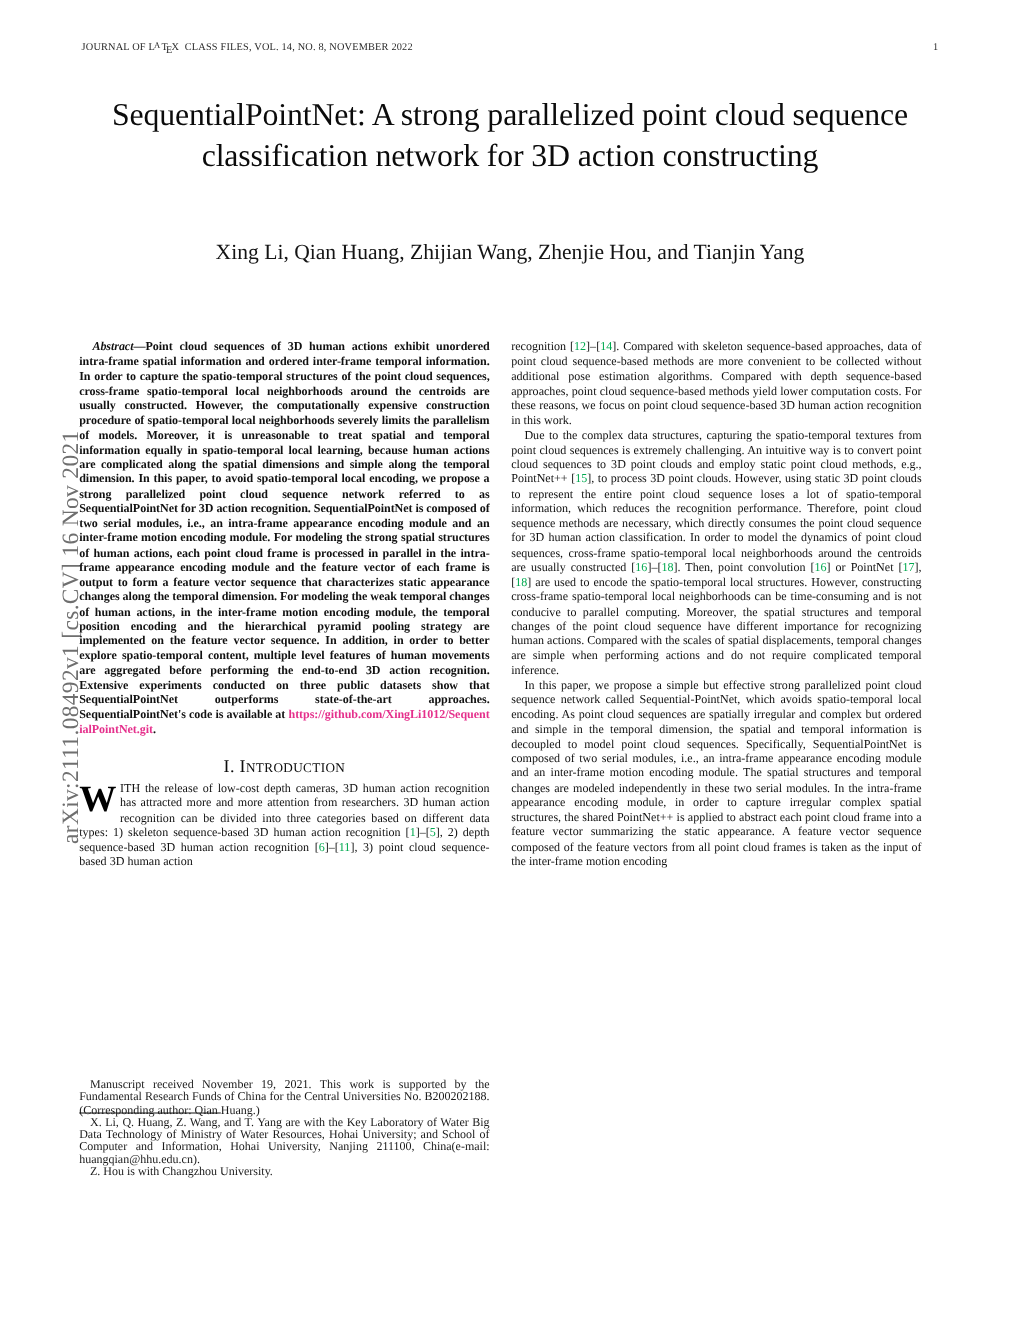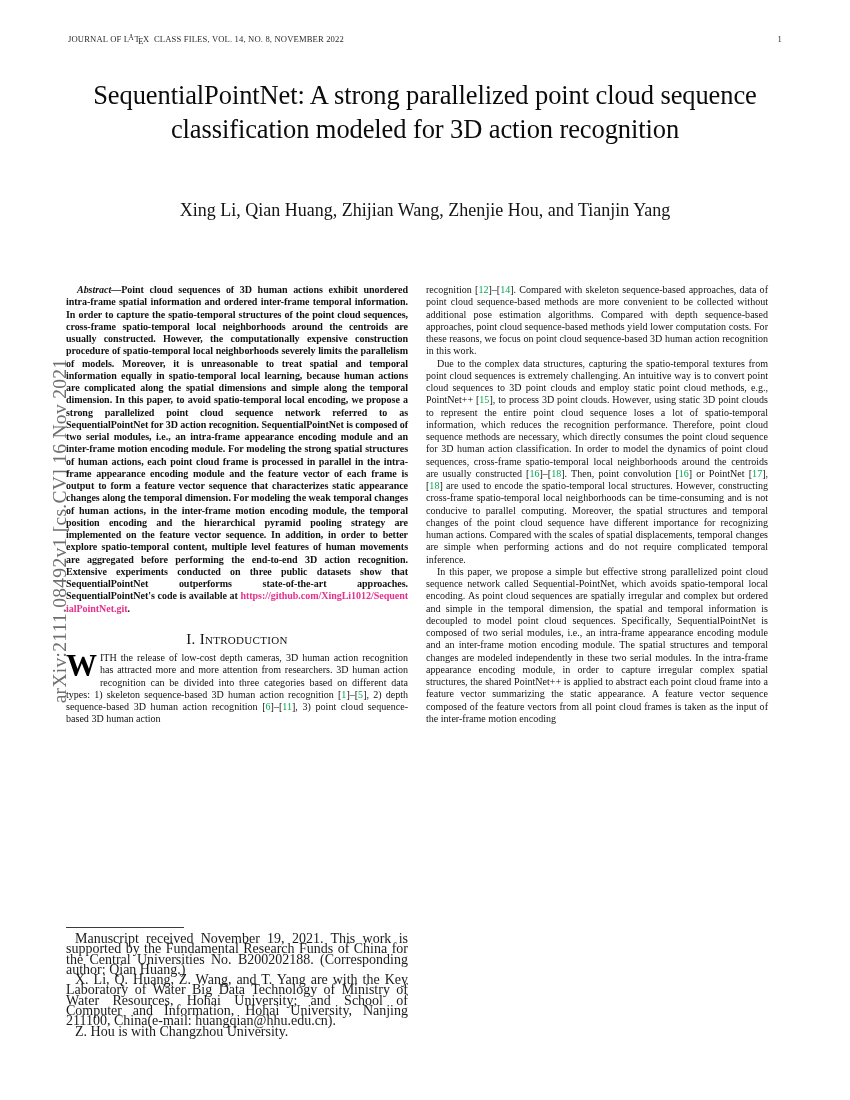--- a/index.html
+++ b/index.html
@@ -148,42 +148,42 @@
     position: absolute;
     left: 66px;
     top: 927px;
     width: 118px;
     height: 1px;
     background: #3a3a3a;
   }
   .footnotes {
     position: absolute;
     left: 66px;
-    top: 934px;
+    top: 900px;
     width: 342px;
-    font-size: 14px;
+    font-size: 10px;
     line-height: 10.3px;
     text-align: justify;
     color: #1a1a1a;
   }
   .footnotes p { margin: 0; text-indent: 9px; }
 </style>
 </head>
 <body>
 
 <div class="page">
 
   <div class="runninghead">
     <span class="rh-left"><span>JOURNAL OF </span><span class="latex-mark"><span>L</span><span class="a">A</span><span>T</span><span class="e">E</span><span class="x">X</span></span><span> CLASS FILES, VOL. 14, NO. 8, NOVEMBER 2022</span></span>
     <span class="rh-right">1</span>
   </div>
 
   <div class="arxiv-stamp">arXiv:2111.08492v1  [cs.CV]  16 Nov 2021</div>
 
-  <div class="title">SequentialPointNet: A strong parallelized point cloud sequence classification modeled for 3D action recognition</div>
+  <div class="title">SequentialPointNet: A strong parallelized point cloud sequence classification network for 3D action constructing</div>
   <div class="authors">Xing Li, Qian Huang, Zhijian Wang, Zhenjie Hou, and Tianjin Yang</div>
 
   <div class="col col-left">
 
     <p class="abstract indent"><span class="lead">Abstract</span><span>—</span><span>Point cloud sequences of 3D human actions exhibit unordered intra-frame spatial information and ordered inter-frame temporal information. In order to capture the spatio-temporal structures of the point cloud sequences, cross-frame spatio-temporal local neighborhoods around the centroids are usually constructed. However, the computationally expensive construction procedure of spatio-temporal local neighborhoods severely limits the parallelism of models. Moreover, it is unreasonable to treat spatial and temporal information equally in spatio-temporal local learning, because human actions are complicated along the spatial dimensions and simple along the temporal dimension. In this paper, to avoid spatio-temporal local encoding, we propose a strong parallelized point cloud sequence network referred to as SequentialPointNet for 3D action recognition. SequentialPointNet is composed of two serial modules, i.e., an intra-frame appearance encoding module and an inter-frame motion encoding module. For modeling the strong spatial structures of human actions, each point cloud frame is processed in parallel in the intra-frame appearance encoding module and the feature vector of each frame is output to form a feature vector sequence that characterizes static appearance changes along the temporal dimension. For modeling the weak temporal changes of human actions, in the inter-frame motion encoding module, the temporal position encoding and the hierarchical pyramid pooling strategy are implemented on the feature vector sequence. In addition, in order to better explore spatio-temporal content, multiple level features of human movements are aggregated before performing the end-to-end 3D action recognition. Extensive experiments conducted on three public datasets show that SequentialPointNet outperforms state-of-the-art approaches. SequentialPointNet's code is available at </span><a class="link" href="#">https://github.com/XingLi1012/SequentialPointNet.git</a><span>.</span></p>
 
 
     <p class="sec-head">I.  Introduction</p>
 
     <p class="dropcap-para"><span class="dropcap">W</span><span>ITH the release of low-cost depth cameras, 3D human action recognition has attracted more and more attention from researchers. 3D human action recognition can be divided into three categories based on different data types: 1) skeleton sequence-based 3D human action recognition [</span><span class="cite">1</span><span>]–[</span><span class="cite">5</span><span>], 2) depth sequence-based 3D human action recognition [</span><span class="cite">6</span><span>]–[</span><span class="cite">11</span><span>], 3) point cloud sequence-based 3D human action</span></p>

